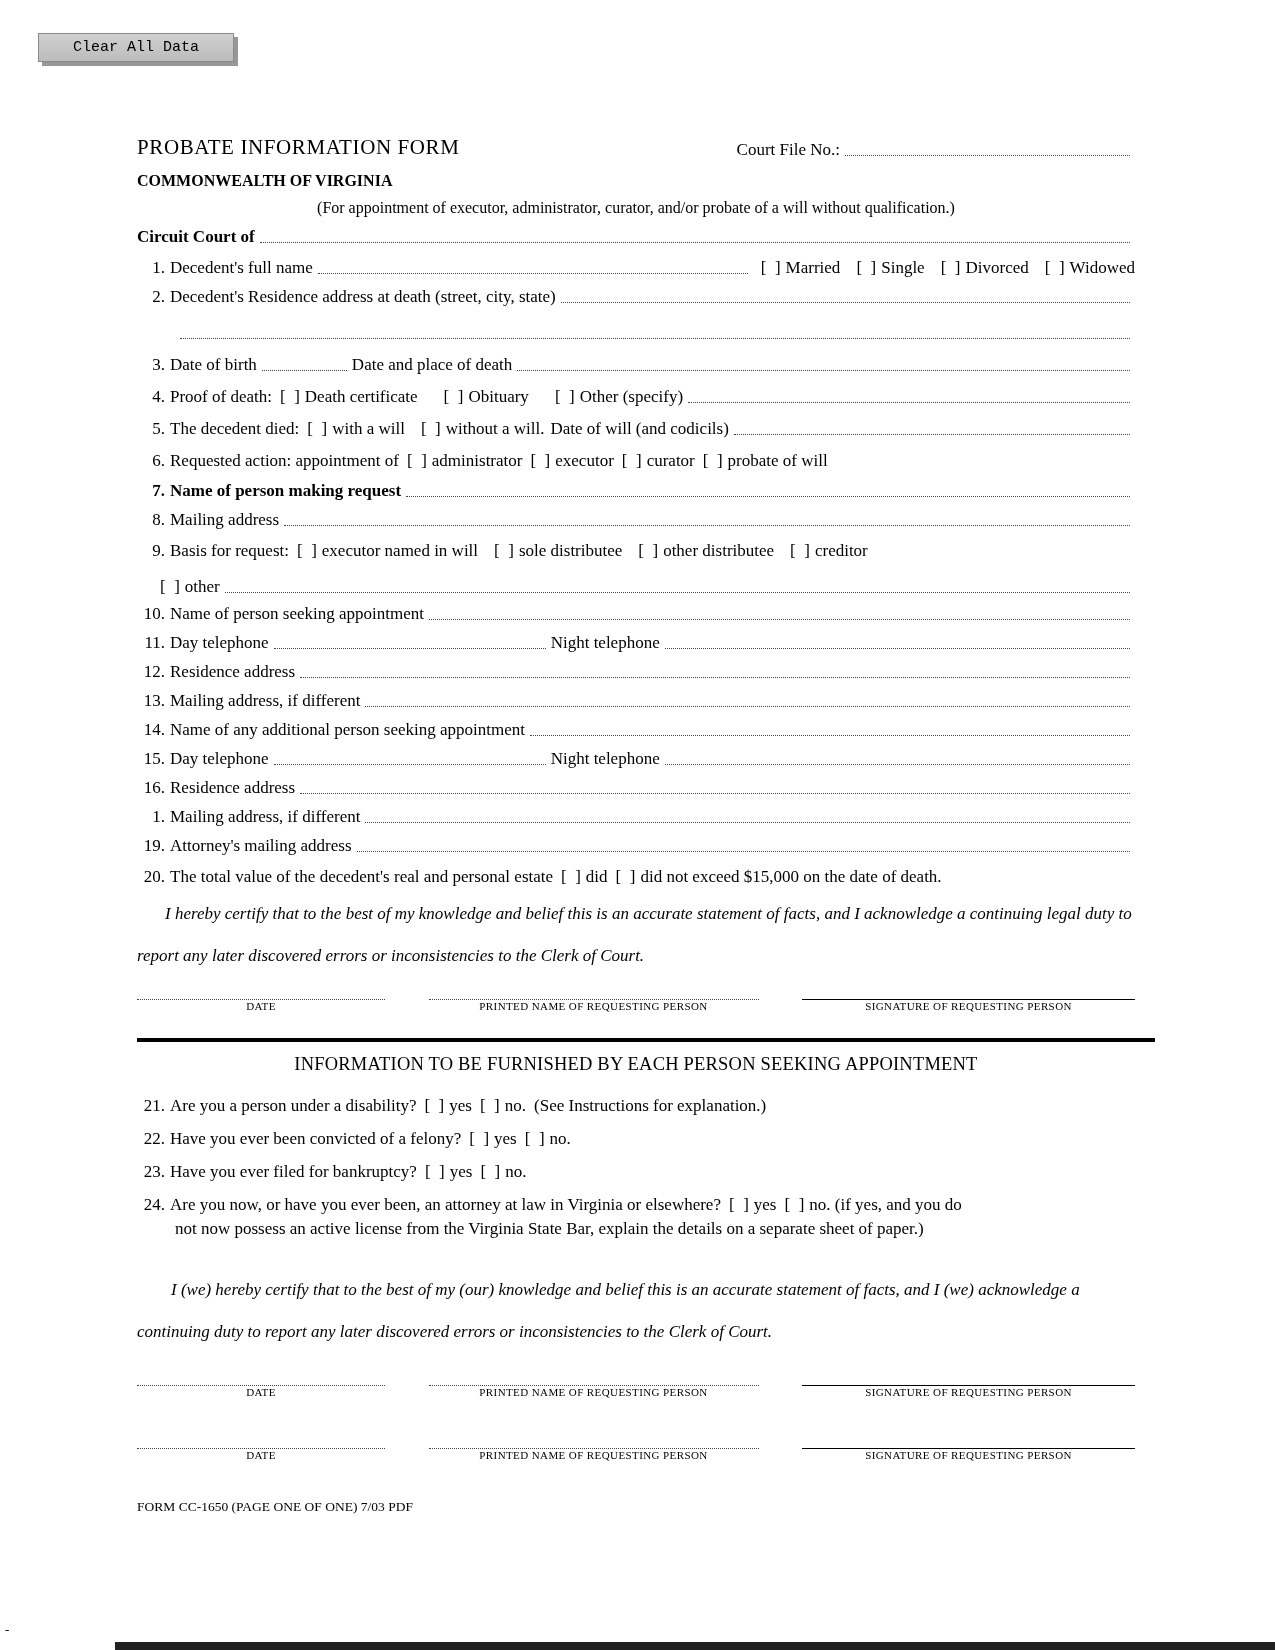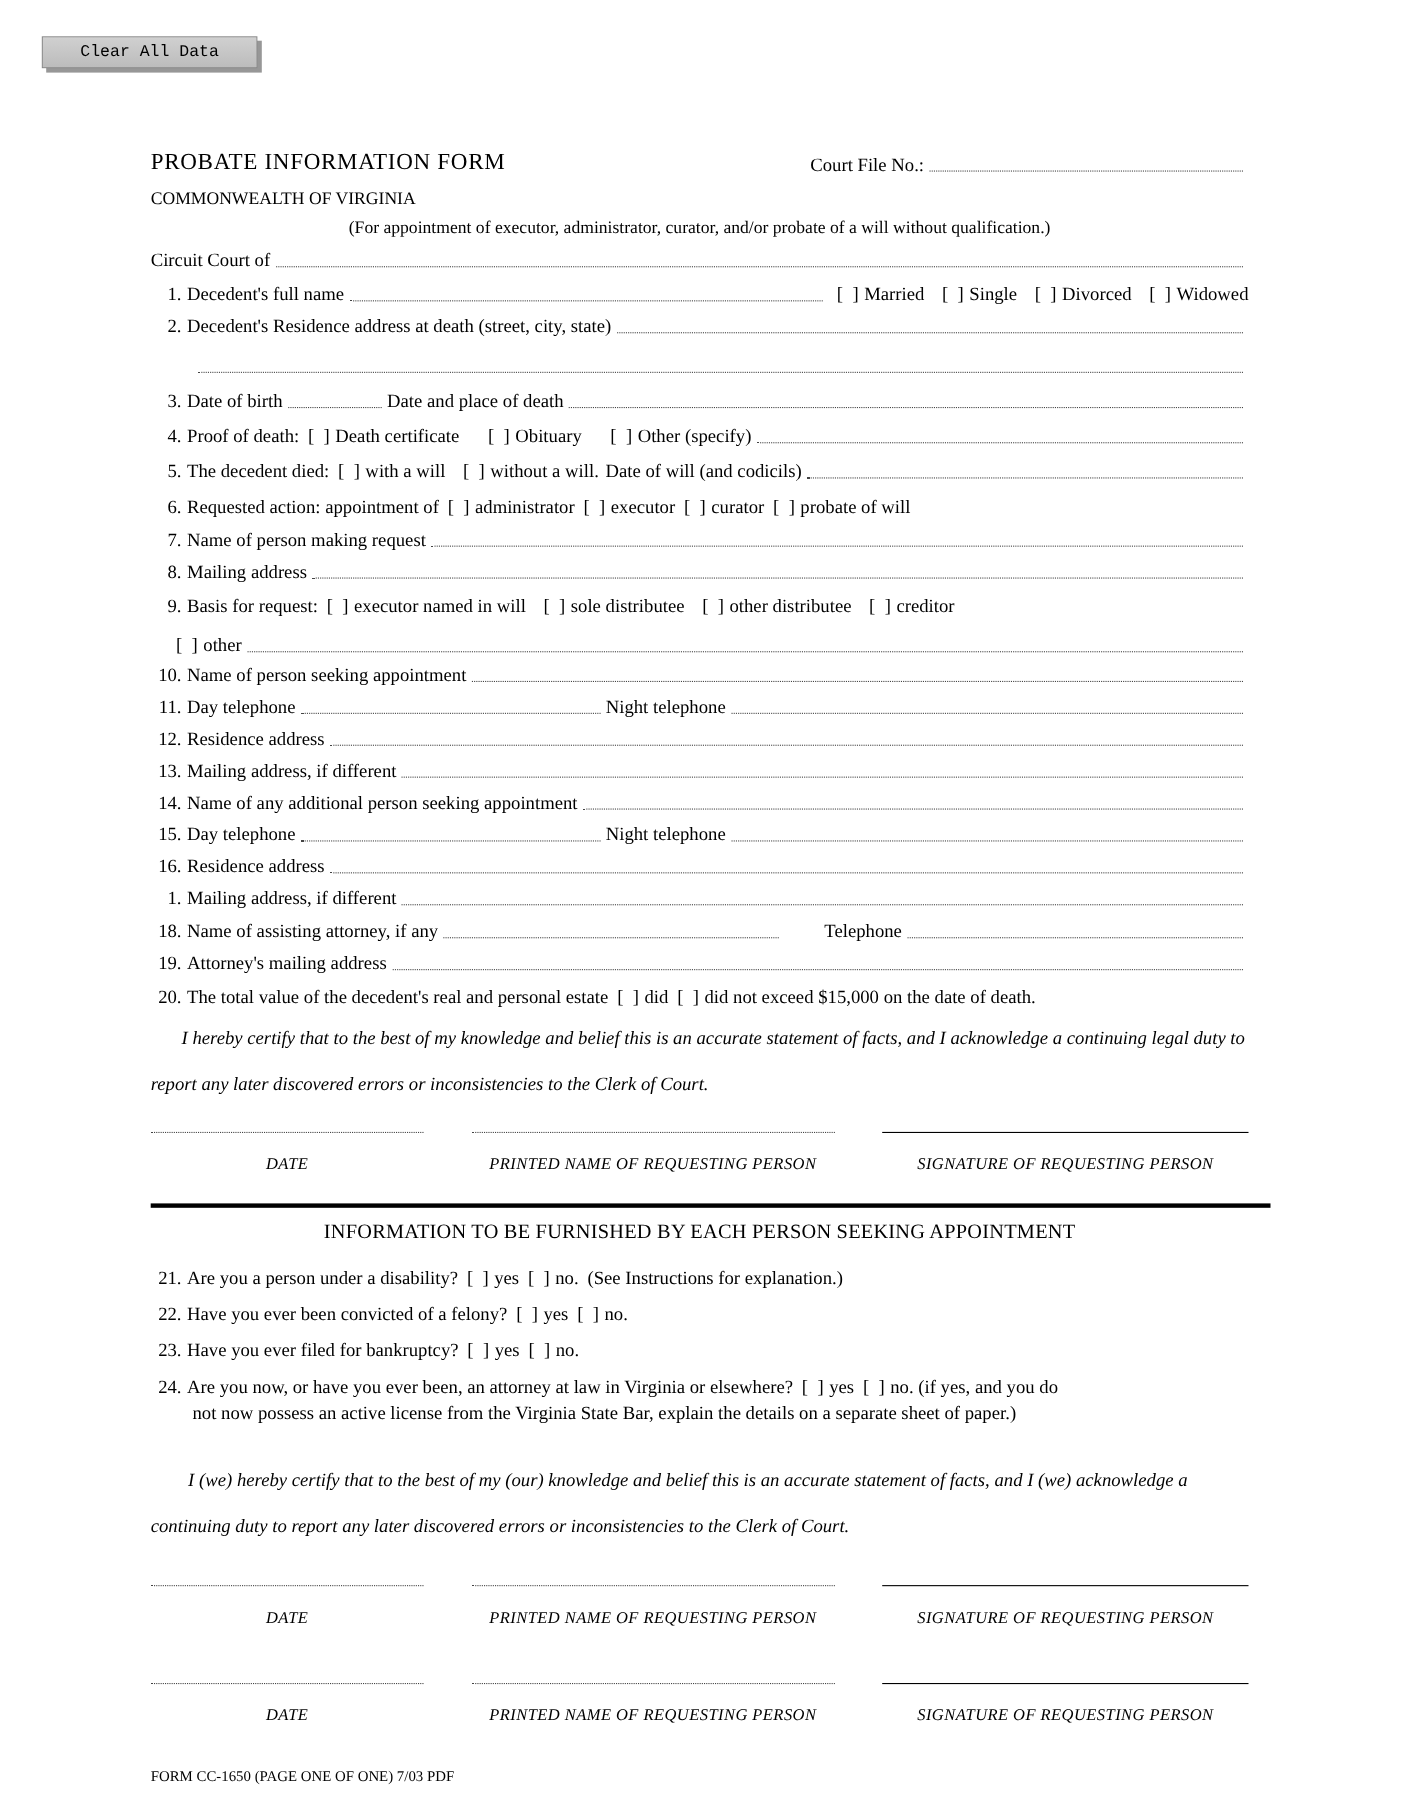--- a/index.html
+++ b/index.html
@@ -12,21 +12,21 @@
   .toolbar { padding:33px 0 0 38px; }
   .btn-clear {
     font-family:Liberation Mono, monospace; font-size:15px; color:#000;
     background:linear-gradient(#d0d0d0,#bcbcbc);
     border:1px solid #8a8a8a; padding:5px 34px; cursor:pointer;
     box-shadow:4px 4px 0 #979797;
   }
   .content { padding:64px 140px 0 137px; }
   .row { display:flex; align-items:flex-end; height:29px; white-space:nowrap; }
   .h31 { height:31px; } .h32 { height:32px; } .h33 { height:33px; }
-  .h36 { height:36px; } .h30 { height:30px; } .h27 { height:27px; } .h34 { height:34px; }
+  .h36 { height:36px; } .h30 { height:30px;font-weight:bold; } .h27 { height:27px; } .h34 { height:34px; }
   .title { font-size:21px; font-weight:normal; letter-spacing:0.6px; }
   .commonwealth { font-size:16px; }
   .subtitle-row { justify-content:center; font-size:16px; }
   .num { flex:0 0 28px; text-align:right; margin-right:5px; }
   .lbl { flex:none; }
   .note { margin-left:8px; }
   .fill { flex:1 1 30px; border-bottom:1px dotted #444; margin:0 5px 4px 5px; min-width:20px; }
   .ffix { flex:none; }
   .cbx { margin-left:8px; margin-right:5px; }
   .cbx::before { content:"[\a0\a0]"; }
@@ -36,21 +36,21 @@
   .indent38 { padding-left:38px; }
   .hsp { flex:0 0 36px; }
   .cert { margin-top:6px; line-height:42px; text-indent:28px; white-space:normal;font-style:italic; }
   .cert2 { margin-top:26px; text-indent:34px; }
   .sig-row { display:flex; align-items:flex-start; margin-top:22px; }
   .sig-row .sp { flex:1 1 auto; }
   .sig-col { display:flex; flex-direction:column; align-items:center; }
   .sc1 { flex:0 0 248px; } .sc2 { flex:0 0 330px; } .sc3 { flex:0 0 333px; }
   .sig-col .line { width:100%; height:1px; border-bottom:1px dotted #444; }
   .sig-col.solid .line { border-bottom:1px solid #000; }
-  .sig-lbl { font-size:15px; letter-spacing:0.4px; margin-top:21px;font-style:italic; }
+  .sig-lbl { font-size:11px; letter-spacing:0.4px; margin-top:0; }
   .rule { border-top:4px solid #000; margin-top:26px; margin-right:-20px; }
   .heading2 { text-align:center; font-size:18.5px; letter-spacing:0.2px; margin-top:12px; }
   .q24-line2 { padding-left:38px; margin-top:4px; height:24px; }
   .footer { margin-top:38px; font-size:13.5px; padding-bottom:60px; }
   .bottom-bar { position:absolute; left:115px; right:0; bottom:0; height:8px; background:#222; }
   .corner-dash { position:absolute; left:5px; bottom:12px; font-size:13px; }
 </style>
 </head>
 <body>
 
@@ -222,28 +222,20 @@
     <span class="lbl">Residence address</span>
     <span class="fill"></span>
   </div>
 
   <div class="row">
     <span class="num">1.</span>
     <span class="lbl">Mailing address, if different</span>
     <span class="fill"></span>
   </div>
 
-  <div class="row h30">
-    <span class="num">18.</span>
-    <span class="lbl">Name of assisting attorney, if any</span>
-    <span class="fill ffix" style="flex:0 0 305px"></span>
-    <span class="hsp"></span>
-    <span class="lbl">Telephone</span>
-    <span class="fill"></span>
-  </div>
 
   <div class="row">
     <span class="num">19.</span>
     <span class="lbl">Attorney's mailing address</span>
     <span class="fill"></span>
   </div>
 
   <div class="row h31">
     <span class="num">20.</span>
     <span class="lbl">The total value of the decedent's real and personal estate</span>

